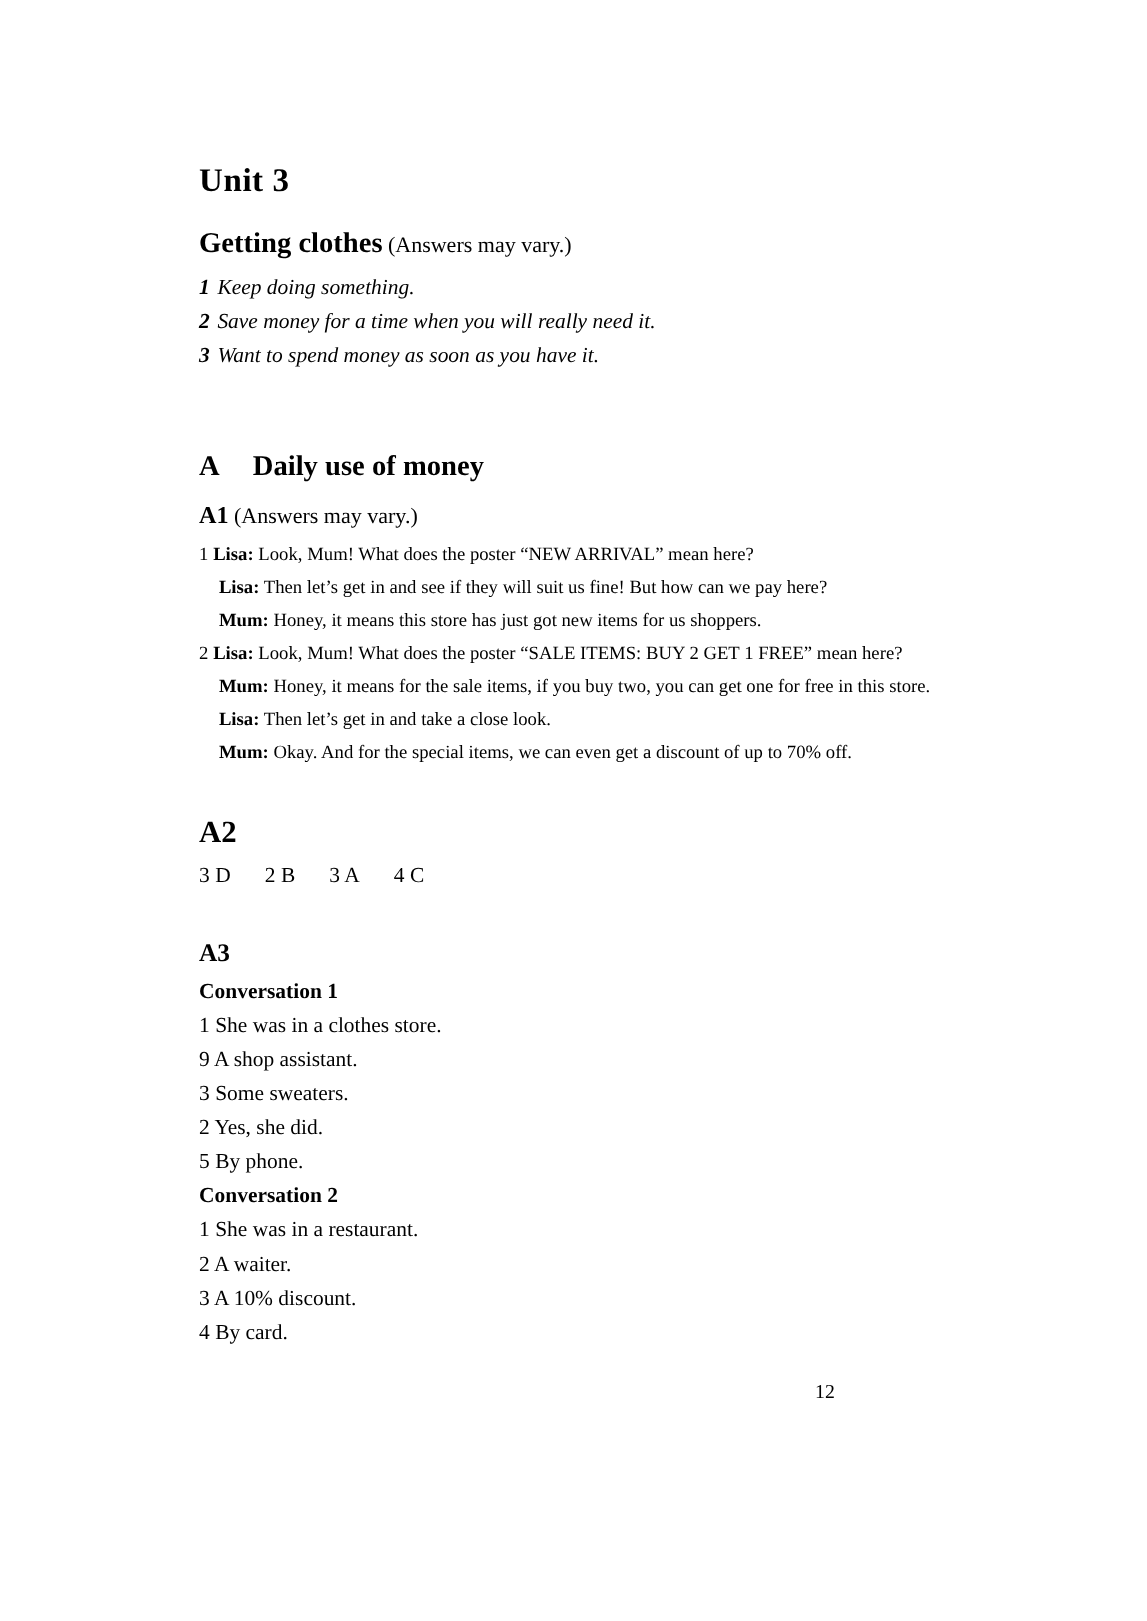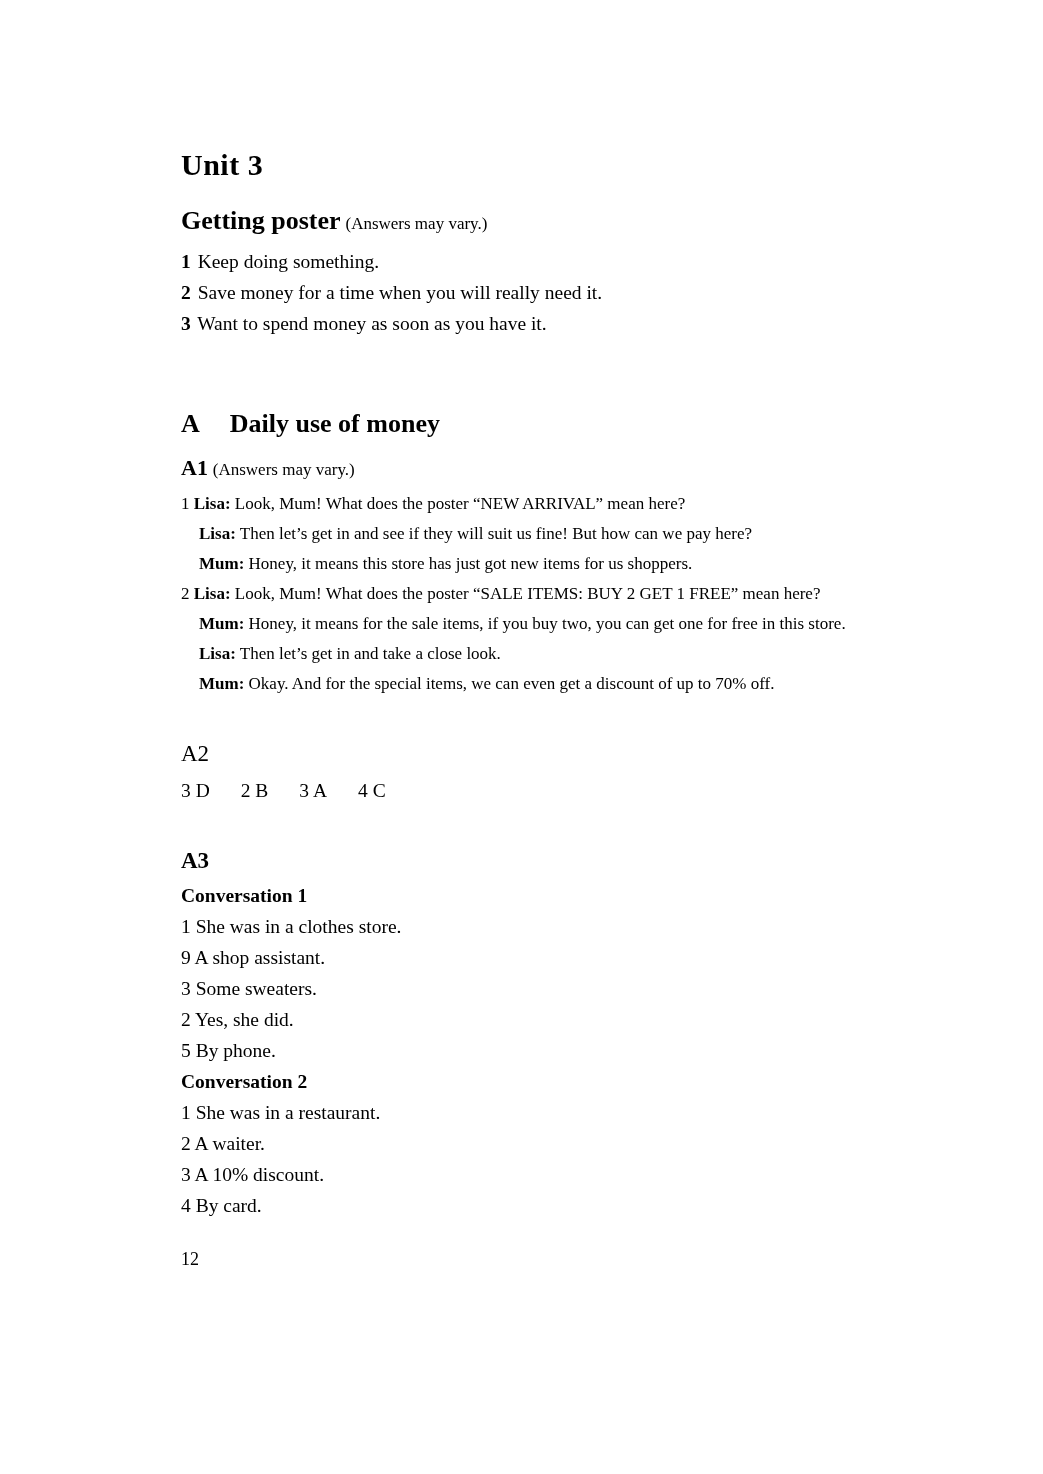--- a/index.html
+++ b/index.html
@@ -16,22 +16,22 @@
       font-size: 19.5px;
     }
     .unit-title {
       font-size: 30px;
       font-weight: bold;
       margin: 0 0 24px 0;
       letter-spacing: 0.5px;
     }
     .gs-heading-row { margin: 0 0 10px 0; }
     .gs-heading { font-size: 26px; font-weight: bold; }
-    .note { font-size: 17px; font-weight: normal; text-align: right; }
-    .gs-item { margin: 0; line-height: 31px; }
+    .note { font-size: 20px; font-weight: normal; text-align: right; }
+    .gs-item { margin: 0; line-height: 31px; font-style: italic; }
     .gs-num { font-weight: bold; margin-right: 2px; }
 
     .section-heading { margin: 70px 0 16px 0; font-size: 26px; font-weight: bold; }
     .section-letter { display: inline-block; margin-right: 30px; }
 
     .a1-row { margin: 0 0 8px 0; }
     .a1-heading { font-size: 22px; font-weight: bold; }
 
     .dialogue { width: 690px; }
     .dlg {
@@ -42,43 +42,43 @@
       text-indent: -78px;
       font-size: 17px;
     }
     .dlg.sub {
       margin-left: 18px;
       padding-left: 60px;
       text-indent: -60px;
     }
     .dlg b { font-weight: bold; }
 
-    .a2-heading { margin: 42px 0 8px 0; font-size: 23px; font-weight: normal; }
+    .a2-heading { margin: 42px 0 8px 0; font-size: 28px; font-weight: bold; }
     .a2-row { margin: 0; line-height: 31px; }
     .ans { display: inline-block; margin-right: 31px; }
 
     .a3-heading { margin: 42px 0 6px 0; font-size: 23px; font-weight: bold; }
     .conv-title { font-weight: bold; line-height: 31px; margin: 0; }
     .conv-item { line-height: 31px; margin: 0; }
 
     .page-number {
-      text-align: left;
+      text-align: right;
       margin-top: 28px;
       font-size: 18px;
     }
   </style>
 </head>
 <body>
 
 <div class="page">
 
   <div class="unit-title">Unit 3</div>
 
   <div class="gs-heading-row">
-    <span class="gs-heading">Getting poster</span>
+    <span class="gs-heading">Getting clothes</span>
     <span class="note">(Answers may vary.)</span>
   </div>
 
   <p class="gs-item"><b class="gs-num">1</b> <span>Keep doing something.</span></p>
   <p class="gs-item"><b class="gs-num">2</b> <span>Save money for a time when you will really need it.</span></p>
   <p class="gs-item"><b class="gs-num">3</b> <span>Want to spend money as soon as you have it.</span></p>
 
   <div class="section-heading">
     <span class="section-letter">A</span><span>Daily use of money</span>
   </div>

